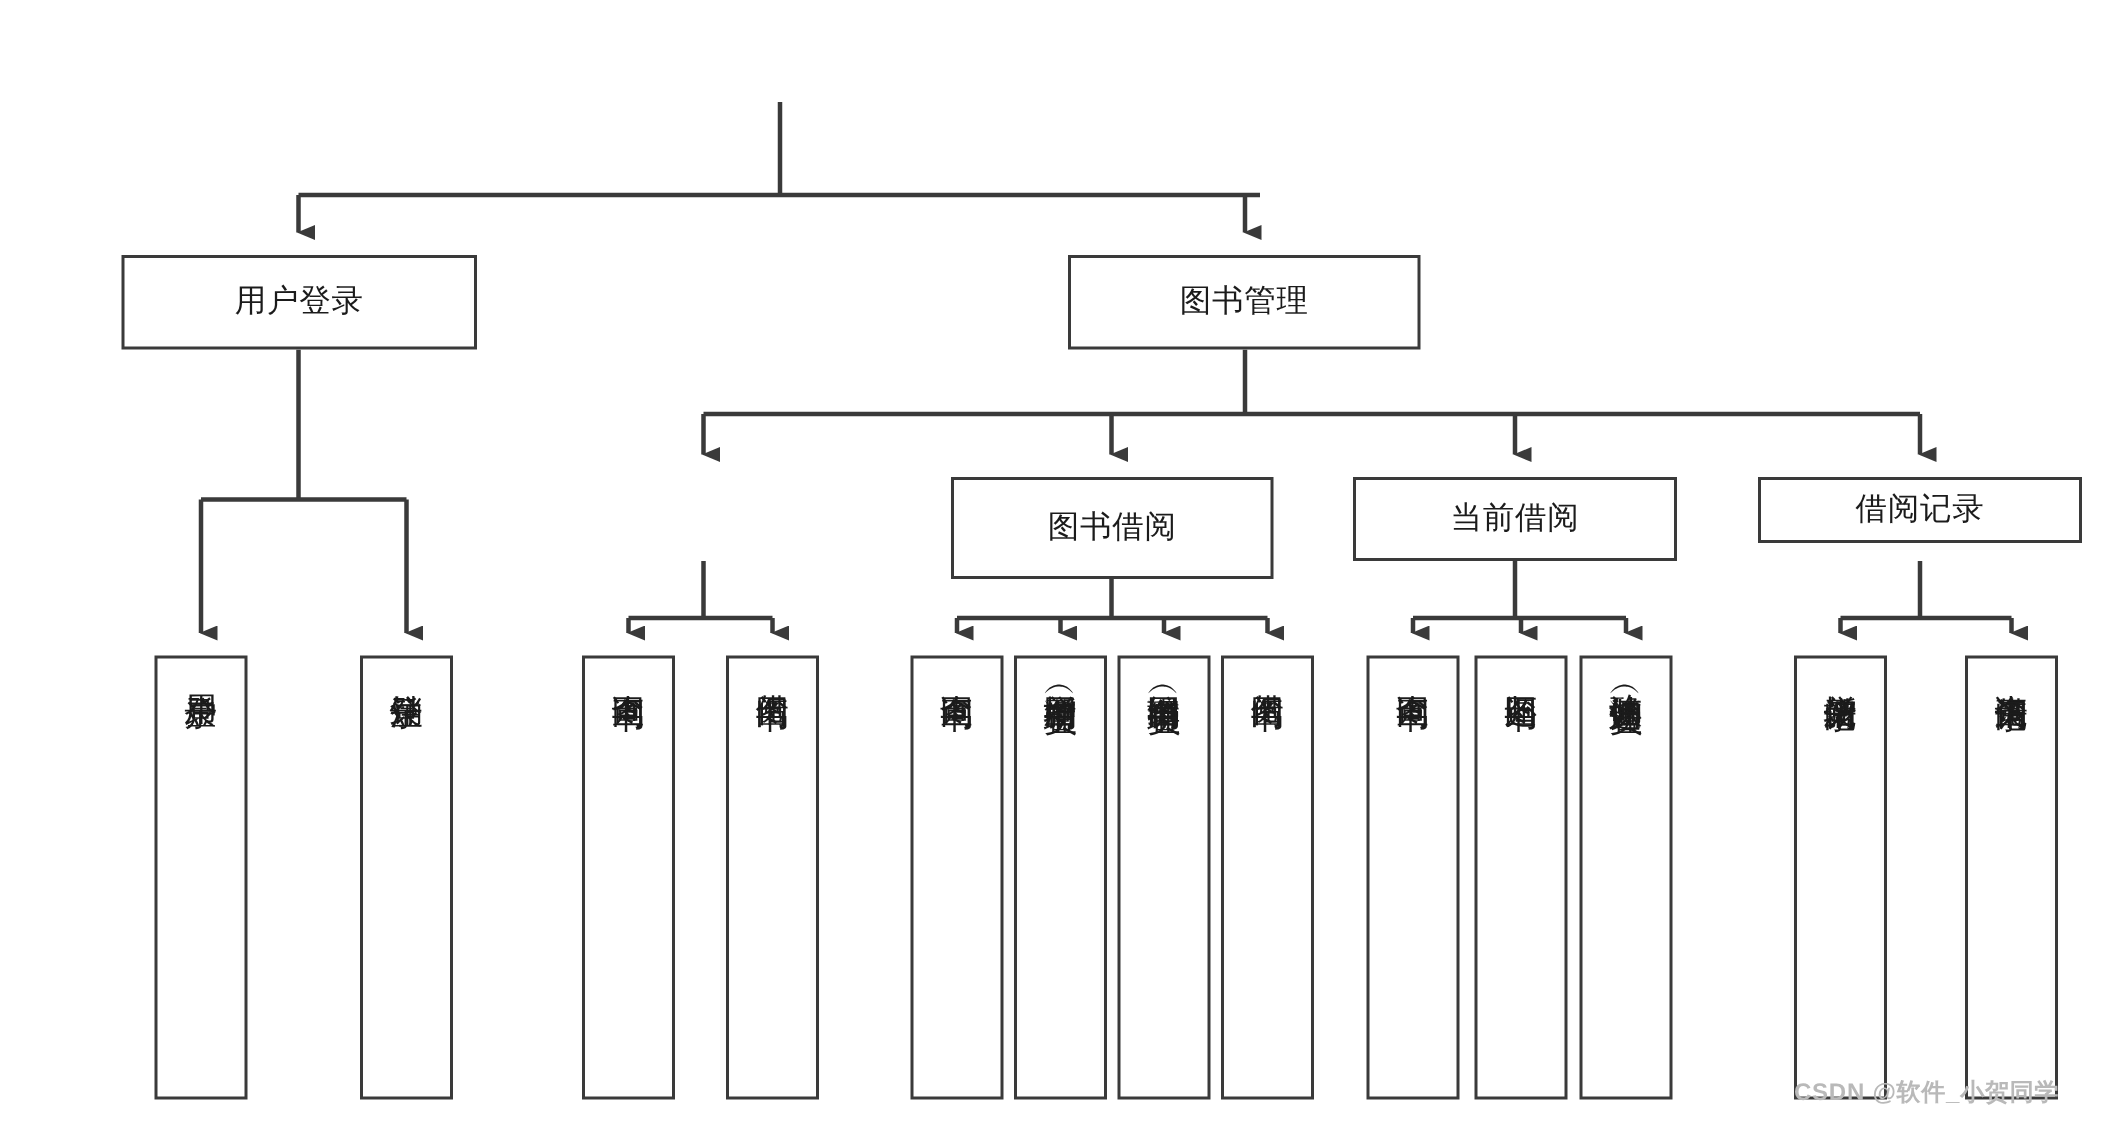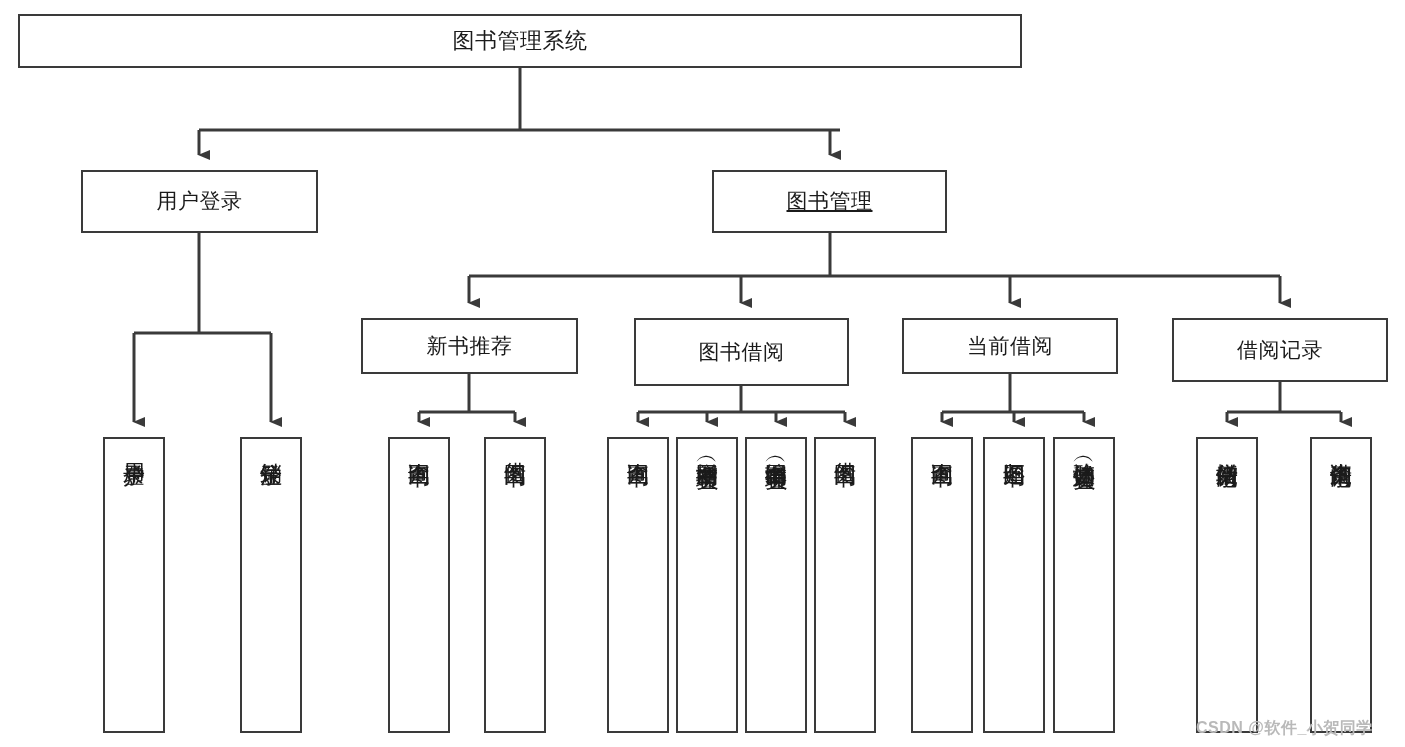--- a/index.html
+++ b/index.html
@@ -118,41 +118,35 @@
       <path d="M 1014 412 L 1014 422" marker-end="url(#arrow)"></path>
       <path d="M 1084 412 L 1084 422" marker-end="url(#arrow)"></path>
 
       <path d="M 1280 374 L 1280 412"></path>
       <path d="M 1227 412 L 1341 412"></path>
       <path d="M 1227 412 L 1227 422" marker-end="url(#arrow)"></path>
       <path d="M 1341 412 L 1341 422" marker-end="url(#arrow)"></path>
     </g>
   </svg>
 
-  <div class="node root horizontal" style="left: 18px; top: 14px; width: 1004px; height: 54px; border-color: rgb(58, 58, 58); background: rgb(255, 255, 255); color: rgb(27, 27, 27);">
-    <span class="node-label">图书管理系统</span>
-  </div>
 
   <div class="node horizontal" style="left: 81px; top: 170px; width: 237px; height: 63px; border-color: rgb(58, 58, 58); background: rgb(255, 255, 255); color: rgb(27, 27, 27);">
     <span class="node-label">用户登录</span>
   </div>
-  <div class="node horizontal" style="left: 712px; top: 170px; width: 235px; height: 63px; border-color: rgb(58, 58, 58); background: rgb(255, 255, 255); color: rgb(27, 27, 27); text-decoration: underline;">
+  <div class="node horizontal" style="left: 712px; top: 170px; width: 235px; height: 63px; border-color: rgb(58, 58, 58); background: rgb(255, 255, 255); color: rgb(27, 27, 27);">
     <span class="node-label">图书管理</span>
   </div>
 
-  <div class="node horizontal" style="left: 361px; top: 318px; width: 217px; height: 56px; border-color: rgb(58, 58, 58); background: rgb(255, 255, 255); color: rgb(27, 27, 27);">
-    <span class="node-label">新书推荐</span>
-  </div>
   <div class="node horizontal" style="left: 634px; top: 318px; width: 215px; height: 68px; border-color: rgb(58, 58, 58); background: rgb(255, 255, 255); color: rgb(27, 27, 27);">
     <span class="node-label">图书借阅</span>
   </div>
   <div class="node horizontal" style="left: 902px; top: 318px; width: 216px; height: 56px; border-color: rgb(58, 58, 58); background: rgb(255, 255, 255); color: rgb(27, 27, 27); align-items: center;">
     <span class="node-label">当前借阅</span>
   </div>
-  <div class="node horizontal" style="left: 1172px; top: 318px; width: 216px; height: 64px; border-color: rgb(58, 58, 58); background: rgb(255, 255, 255); color: rgb(27, 27, 27);">
+  <div class="node horizontal" style="left: 1172px; top: 318px; width: 216px; height: 44px; border-color: rgb(58, 58, 58); background: rgb(255, 255, 255); color: rgb(27, 27, 27);">
     <span class="node-label">借阅记录</span>
   </div>
 
   <div class="node vertical" style="left: 103px; top: 437px; width: 62px; height: 296px; border-color: rgb(58, 58, 58); background: rgb(255, 255, 255); color: rgb(27, 27, 27);">
     <span class="node-label">用户登录</span>
   </div>
   <div class="node vertical" style="left: 240px; top: 437px; width: 62px; height: 296px; border-color: rgb(58, 58, 58); background: rgb(255, 255, 255); color: rgb(27, 27, 27);">
     <span class="node-label">注销登录</span>
   </div>
   <div class="node vertical" style="left: 388px; top: 437px; width: 62px; height: 296px; border-color: rgb(58, 58, 58); background: rgb(255, 255, 255); color: rgb(27, 27, 27);">

